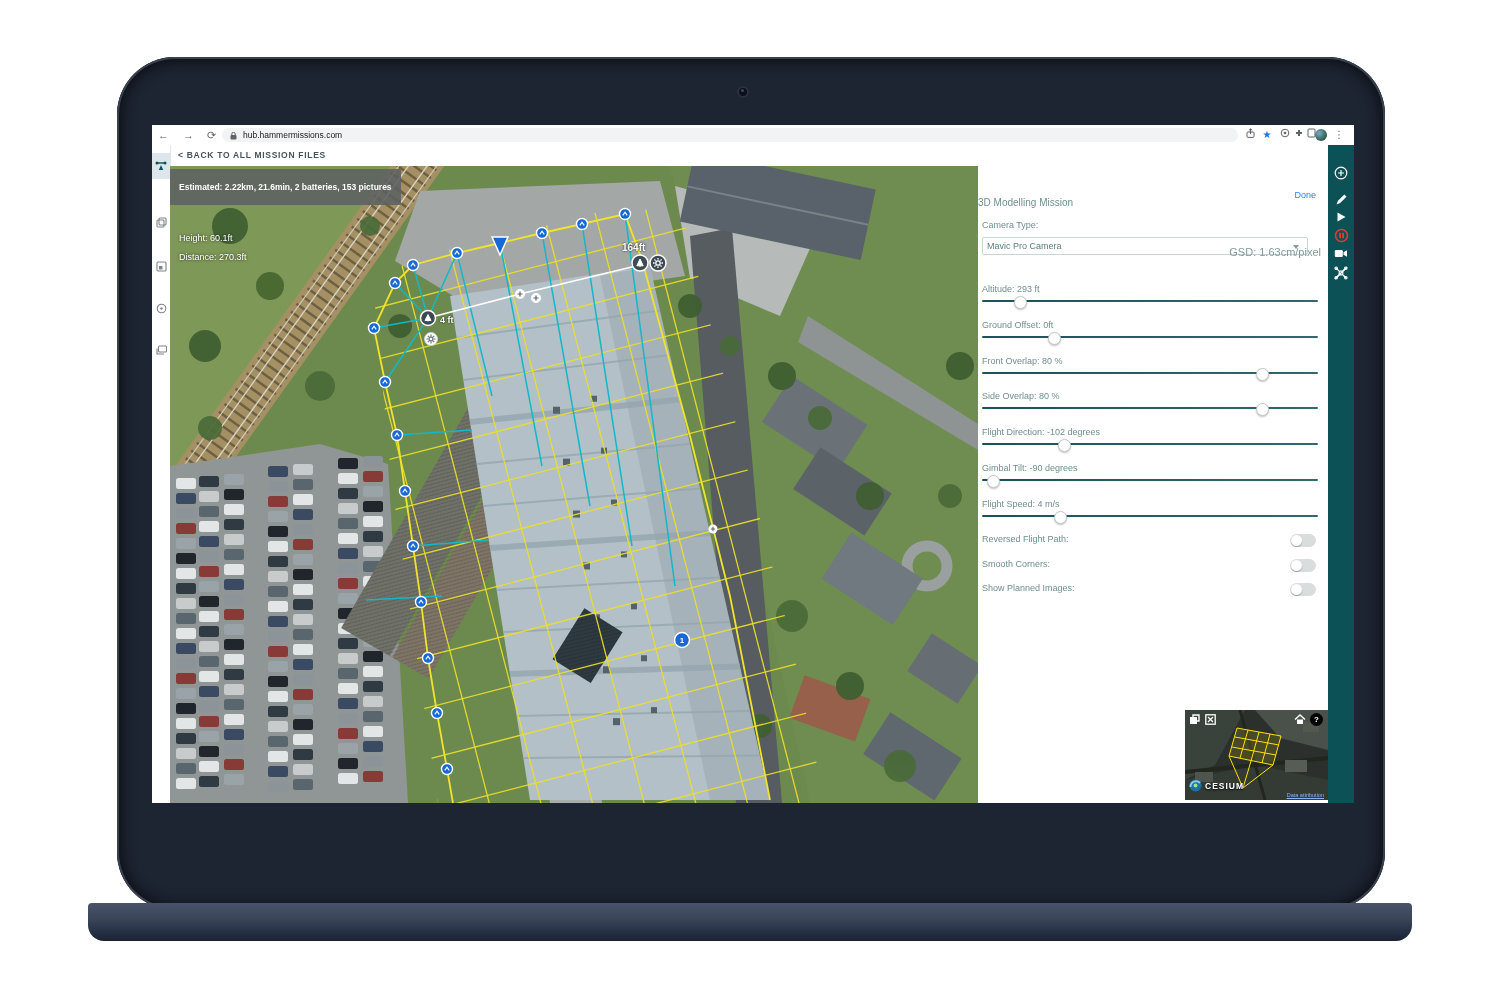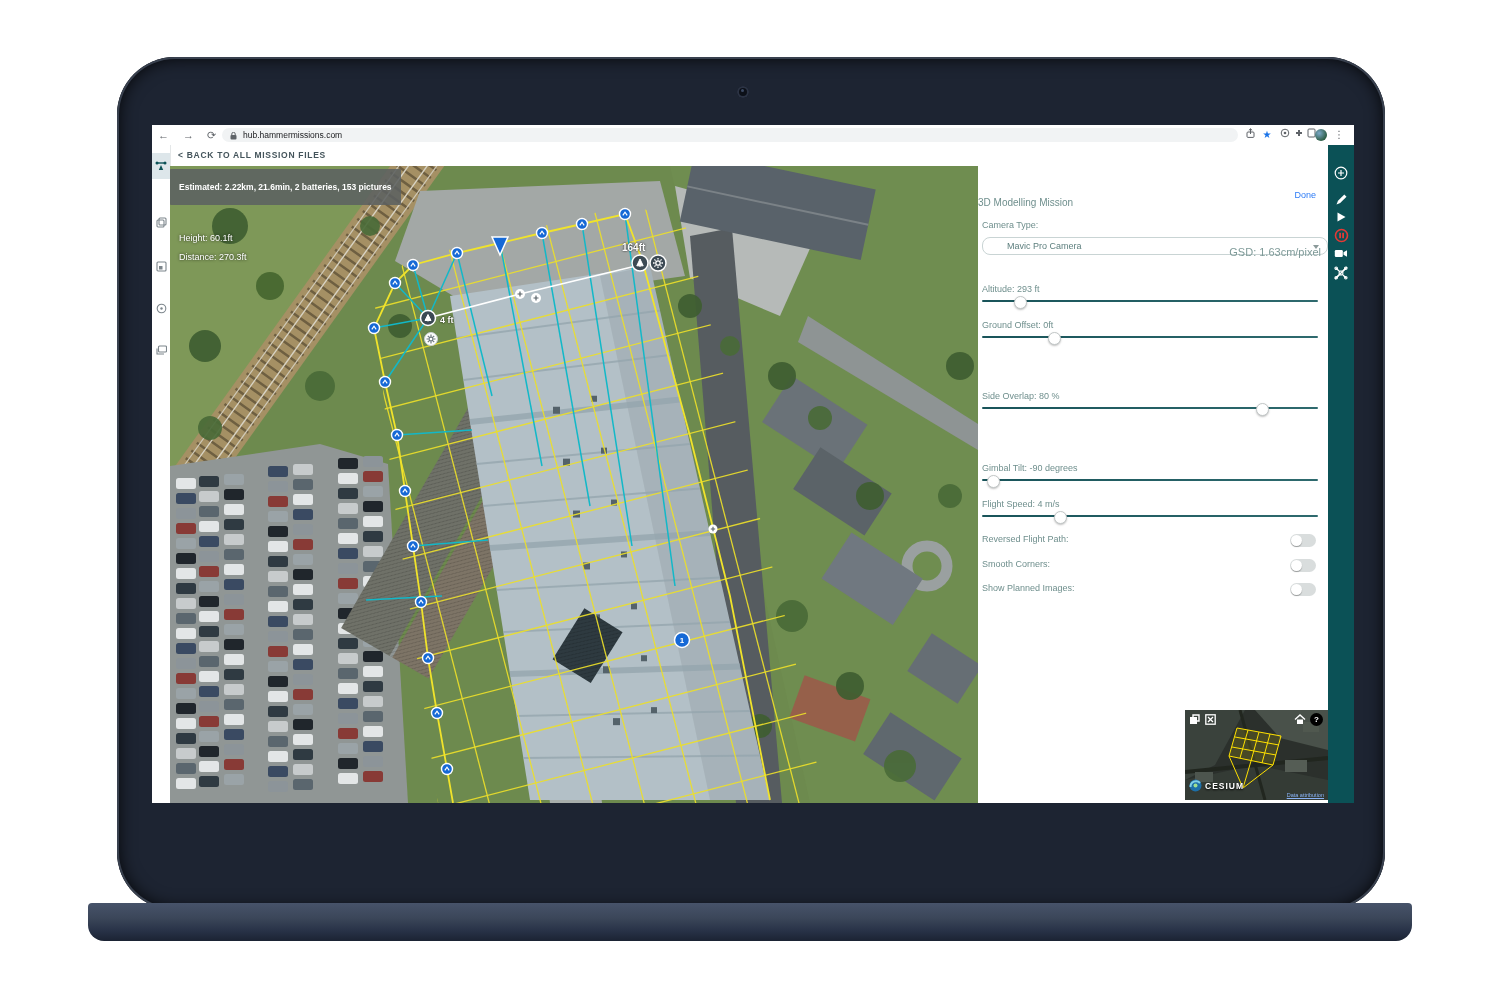--- a/index.html
+++ b/index.html
@@ -37,22 +37,22 @@
   
   #map{left:18px;top:41px;width:808px;height:637px;background:#6d8a4e;overflow:hidden;}
   #est-box{position:absolute;left:0;top:3px;background:rgba(92,97,97,.88);color:#fff;font-size:8.5px;
     font-weight:bold;padding:13px 9px;border-radius:1px;}
   .map-stat{position:absolute;left:9px;color:#fff;font-size:9px;font-weight:normal;text-shadow:0 0 3px rgba(0,0,0,.8);margin-top:32px;}
   
   #panel{left:826px;top:20px;width:350px;height:658px;background:#fff;color:#6f8f8d;font-size:9px;}
   #done-link{position:absolute;top:45px;right:12px;color:#2e7cf6;font-size:9px;}
   #panel-title{position:absolute;top:52px;left:0;width:100%;text-align:left;font-size:10px;}
   .p-label{position:absolute;left:4px;font-size:9px;}
-  #camera-select{position:absolute;left:4px;top:92px;width:320px;height:16px;border:1px solid #c9d4d4;border-radius:8px;
-    line-height:16px;padding-left:24px;color:#5d7f7e;background:#fff;}
+  #camera-select{position:absolute;left:4px;top:92px;width:320px;height:16px;border:1px solid #c9d4d4;border-radius:2px;
+    line-height:16px;padding-left:4px;color:#5d7f7e;background:#fff;}
   #camera-caret{position:absolute;right:8px;top:6.5px;width:0;height:0;border-left:3.5px solid transparent;
     border-right:3.5px solid transparent;border-top:4px solid #8b9a9a;}
   #gsd{position:absolute;top:101px;right:7px;font-size:11px;color:#7e9a98;}
   .slider-row{position:absolute;left:4px;width:336px;height:30px;}
   .track{position:absolute;left:0;top:16px;width:100%;height:2px;background:linear-gradient(90deg,#19545a,#2e6a6e);border-radius:1px;}
   .thumb{position:absolute;top:11.5px;width:11px;height:11px;border-radius:50%;background:#fff;
     border:1px solid #c2c7c7;box-shadow:0 1px 2px rgba(0,0,0,.25);margin-left:-5px;}
   .toggle-row{position:absolute;left:4px;width:334px;height:14px;}
   .toggle{position:absolute;right:0;top:0;width:26px;height:13px;border-radius:7px;background:#d9dddd;}
   .toggle i{position:absolute;left:1px;top:1px;width:11px;height:11px;border-radius:50%;background:#fff;
@@ -630,24 +630,34 @@
     <div class="slider-row" style="top:139px">
       <div>Altitude: 293 ft</div>
         <div class="track"></div>
         <div class="thumb" style="left: 11%;"></div>
       </div>
     <div class="slider-row" style="top:175px">
       <div>Ground Offset: 0ft</div>
         <div class="track"></div>
         <div class="thumb" style="left: 21%;"></div>
       </div>
+    <div class="slider-row" style="top:211px">
+      <div>Front Overlap: 80 %</div>
+        <div class="track"></div>
+        <div class="thumb" style="left: 83%;"></div>
+      </div>
     <div class="slider-row" style="top:246px">
       <div>Side Overlap: 80 %</div>
         <div class="track"></div>
         <div class="thumb" style="left: 83%;"></div>
+      </div>
+    <div class="slider-row" style="top:282px">
+      <div>Flight Direction: -102 degrees</div>
+        <div class="track"></div>
+        <div class="thumb" style="left: 24%;"></div>
       </div>
     <div class="slider-row" style="top:318px">
       <div>Gimbal Tilt: -90 degrees</div>
         <div class="track"></div>
         <div class="thumb" style="left: 3%;"></div>
       </div>
     <div class="slider-row" style="top:354px">
       <div>Flight Speed: 4 m/s</div>
         <div class="track"></div>
         <div class="thumb" style="left: 23%;"></div>

